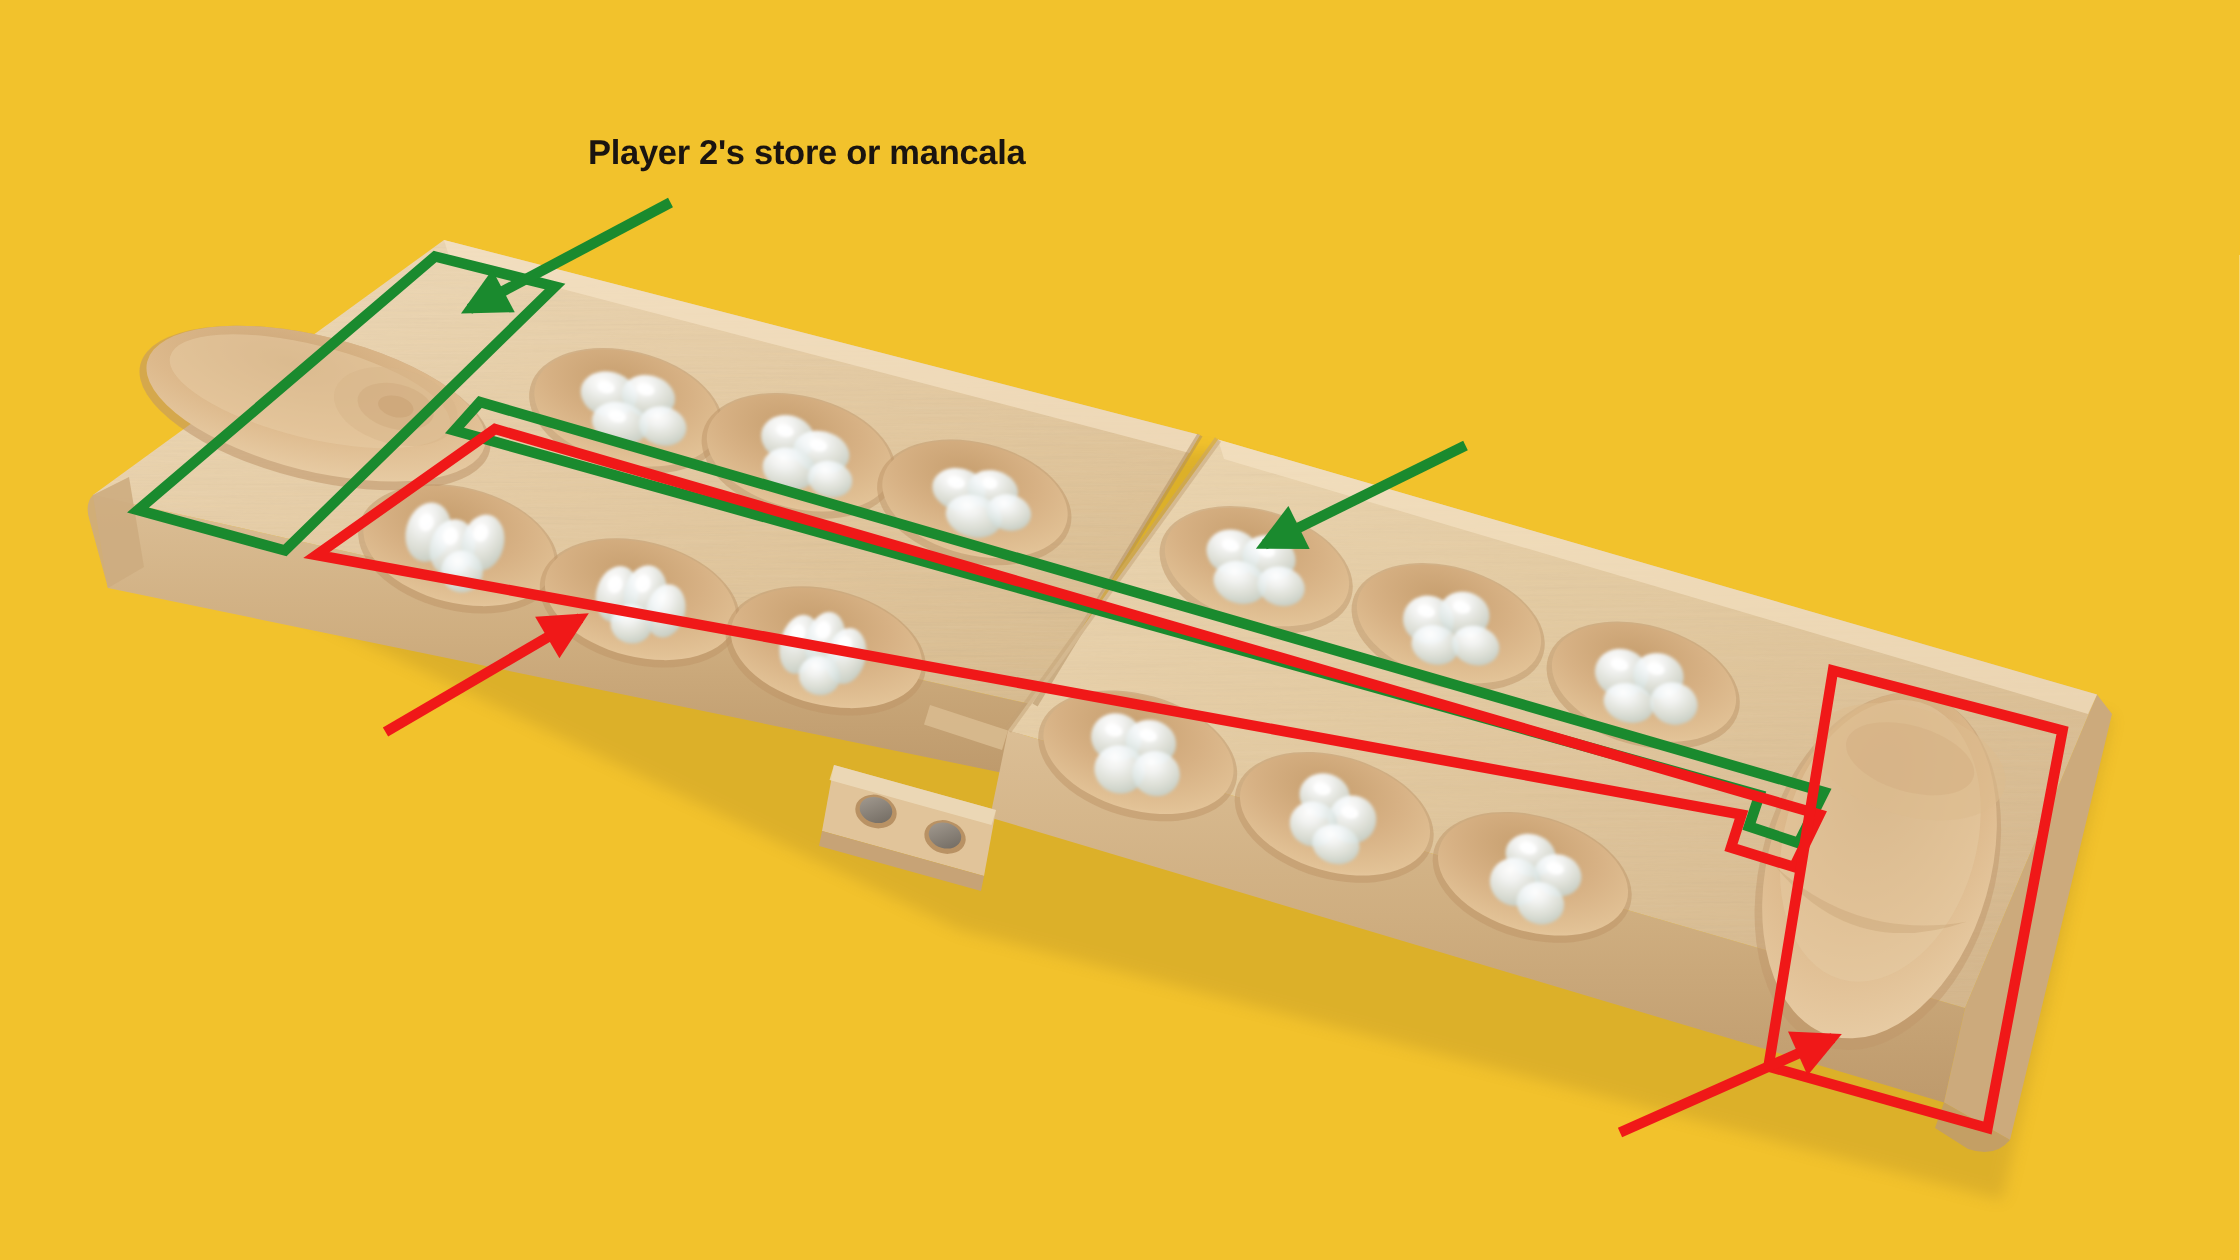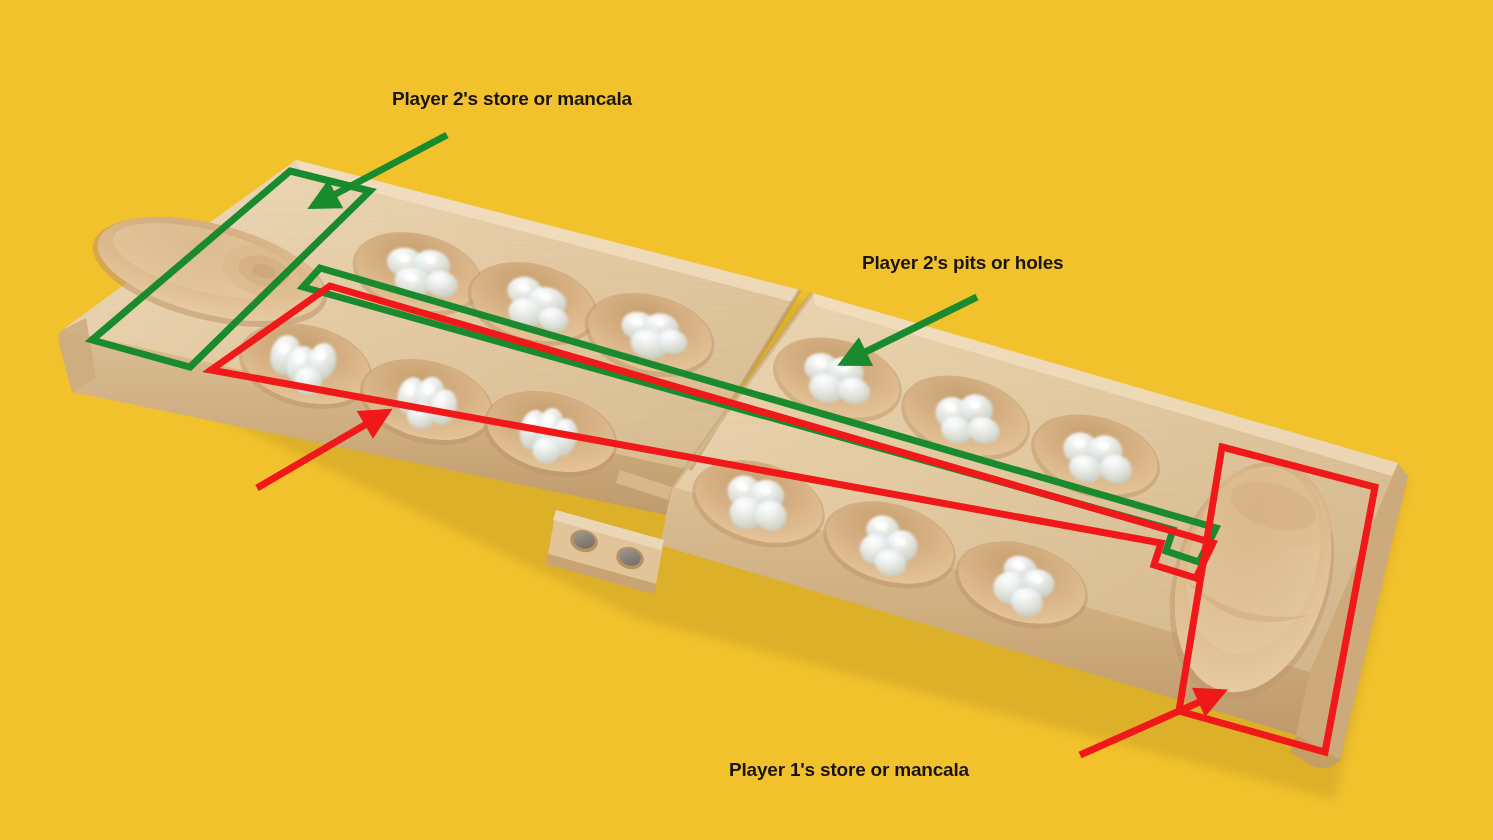--- a/index.html
+++ b/index.html
@@ -9,21 +9,21 @@
     font-family:"Liberation Sans", sans-serif;
   }
   #stage{position:absolute;inset:0;}
   #bg{position:absolute;inset:0;}
   #boardSvg,#annoSvg{position:absolute;left:0;top:0;width:1493px;height:840px;}
   #annoSvg{pointer-events:none;}
   .lbl{
     position:absolute;
     color:#1a1410;
     font-weight:bold;
-    font-size:19px;
+    font-size:23px;
     letter-spacing:-0.2px;
     white-space:nowrap;
     font-family:"Liberation Sans", sans-serif;
   }
   #lbl-p2-store{left:392px;top:88px;}
   #lbl-p2-pits{left:862px;top:252px;}
   #lbl-p1-pits{left:87px;top:509px;}
   #lbl-p1-store{left:729px;top:759px;}
 </style>
 </head>
@@ -367,18 +367,16 @@
 
     <path d="M 257,488 L 387,412" stroke="#F01818" stroke-width="7" fill="none" marker-end="url(#arrowRed)"></path>
 
     <polygon points="1222,447 1375,487 1325,752 1179,711" fill="none" stroke="#F01818" stroke-width="7" stroke-linejoin="miter"></polygon>
 
     <path d="M 1080,755 L 1222,692" stroke="#F01818" stroke-width="7" fill="none" marker-end="url(#arrowRed)"></path>
   </svg>
 
   <div class="lbl" id="lbl-p2-store">Player 2's store or mancala</div>
 
-  <div class="lbl" id="lbl-p2-pits">Player 2's pits or holes</div>
-
-
-  <div class="lbl" id="lbl-p1-store">Player 1's store or mancala</div>
+
+
 
 </div>
 
 </body></html>

